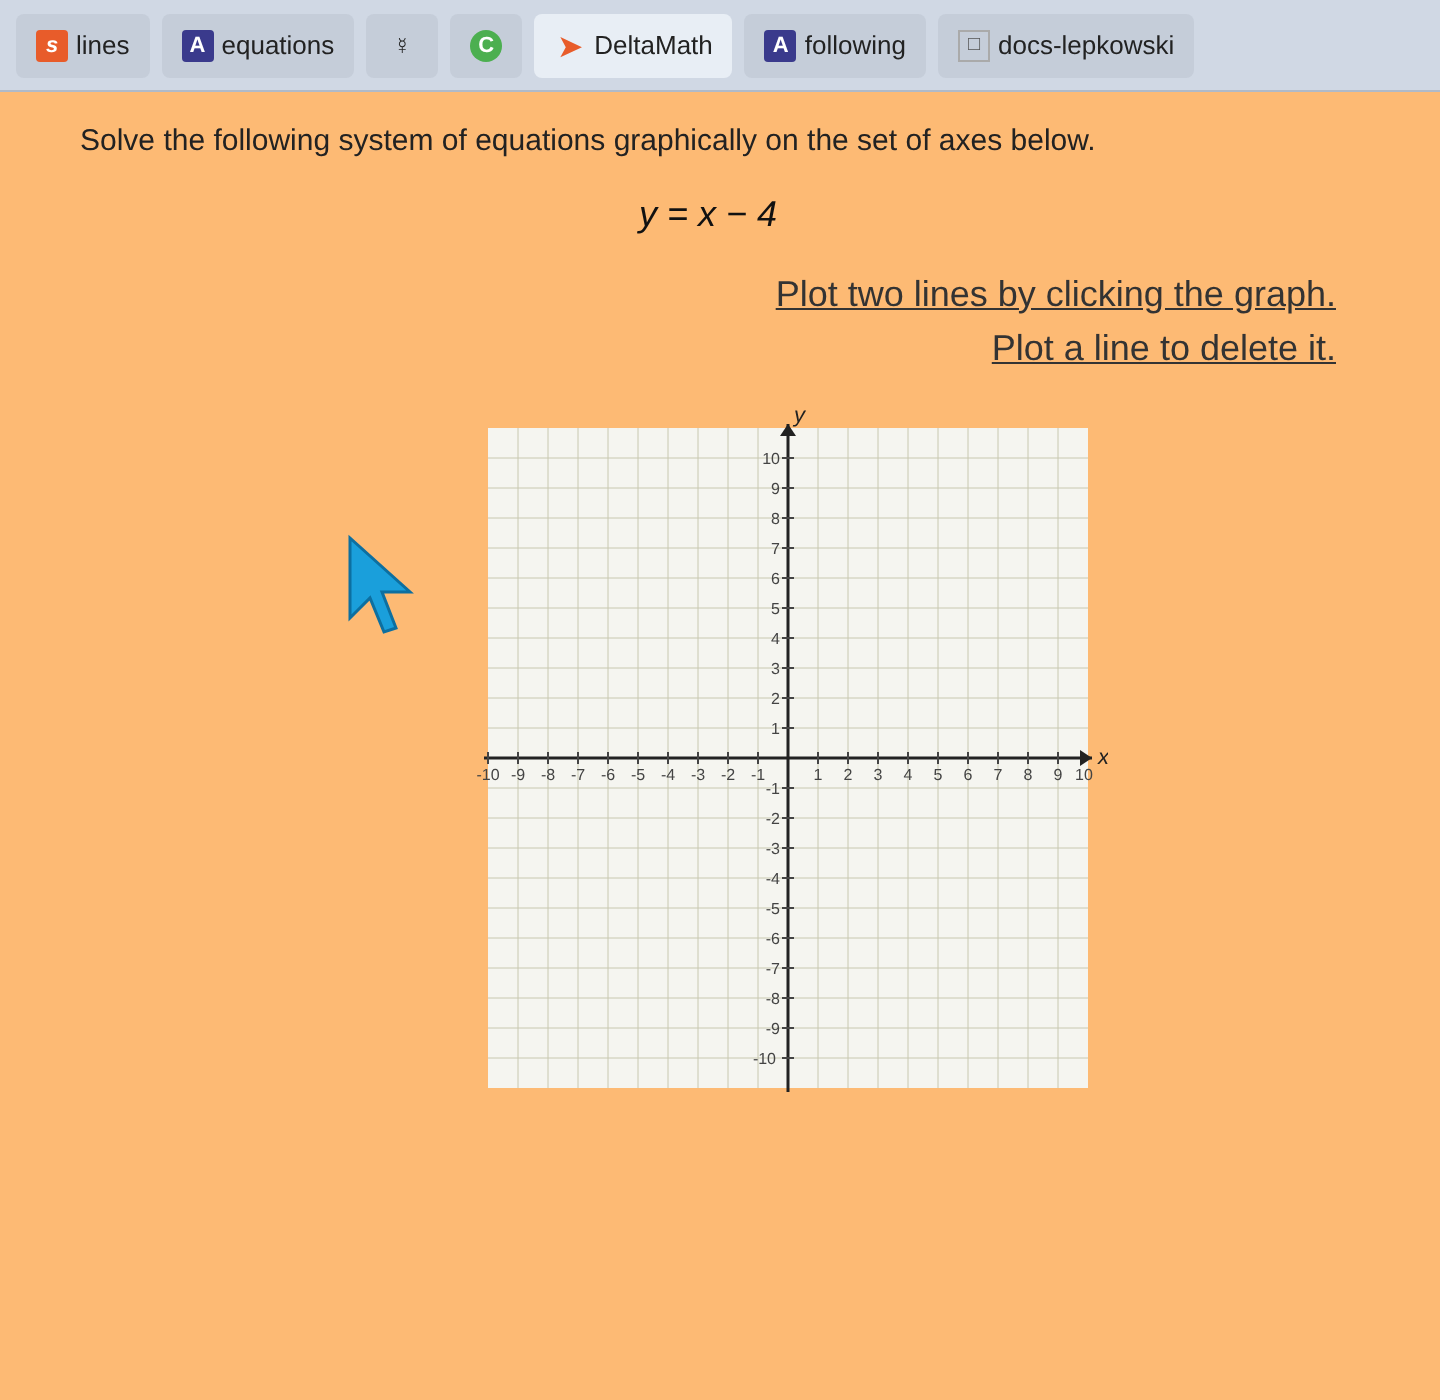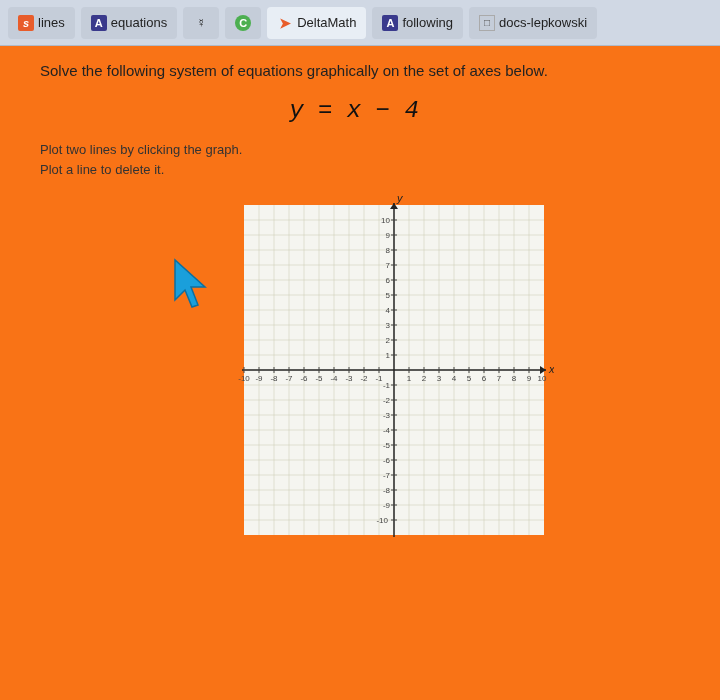--- a/index.html
+++ b/index.html
@@ -78,50 +78,50 @@
     }
     .tab-icon.docs {
       border: 1px solid #aaa;
       color: #555;
       font-size: 10px;
     }
 
     
     .content {
       padding: 16px 52px 16px 40px;
-      background: #f97316;
+      background: #fdba74;
       min-height: 654px;
     }
 
     .problem-text {
       font-size: 15px;
       color: #222;
       margin-bottom: 18px;
       font-weight: normal;
     }
 
     .equations {
       text-align: center;
       margin-bottom: 16px;
     }
 
     .equation {
-      font-size: 24px;
+      font-size: 18px;
       color: #111;
       margin-bottom: 10px;
       font-style: italic;
-      font-family: Liberation Mono, monospace;
     }
 
     .instruction {
-      text-align: left;
-      font-size: 13px;
+      text-align: right;
+      font-size: 18px;
       color: #333;
       margin-bottom: 16px;
       line-height: 1.5;
+      text-decoration: underline;
     }
 
     
     .graph-container {
       position: relative;
       display: flex;
       justify-content: center;
       align-items: flex-start;
     }
 

